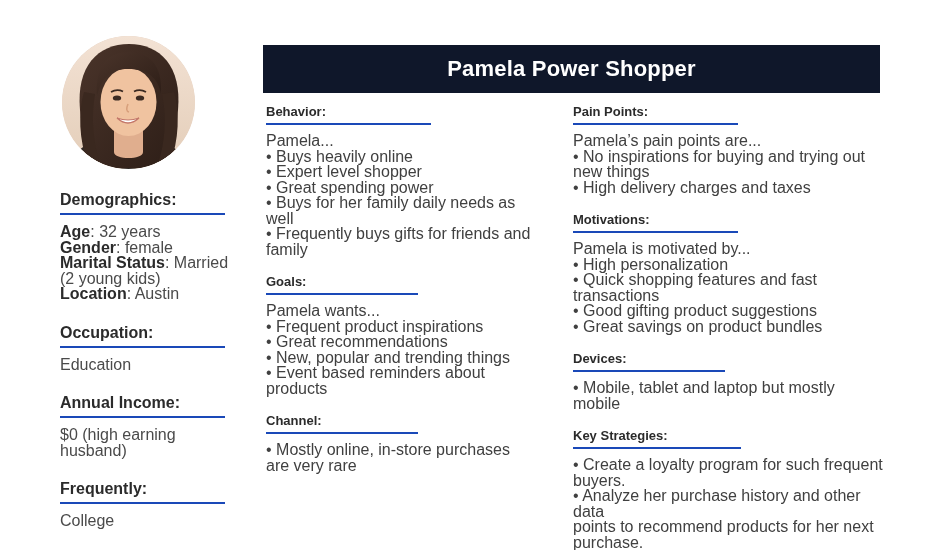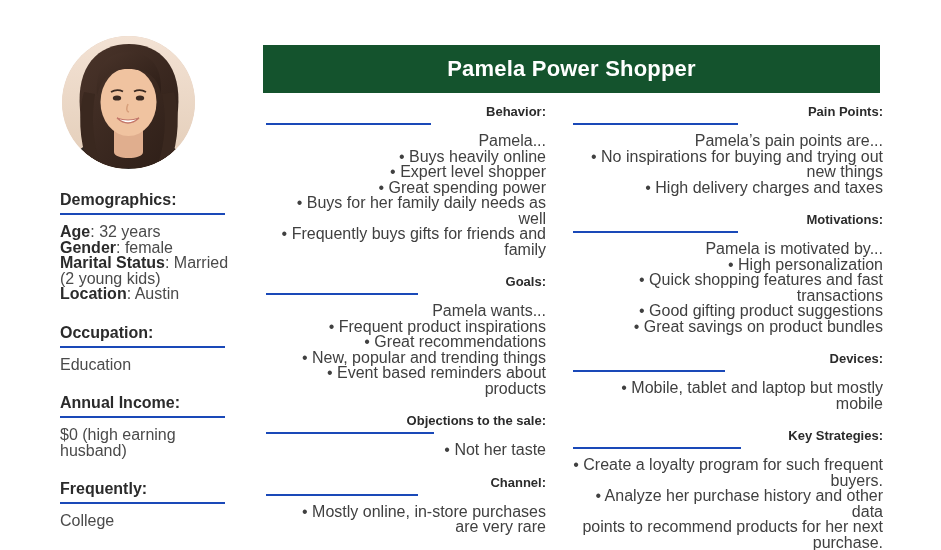--- a/index.html
+++ b/index.html
@@ -59,21 +59,21 @@
   }
   .body-text b { color: #2b2b2b; }
 
   
   .banner {
     position: absolute;
     left: 263px;
     top: 45px;
     width: 617px;
     height: 48px;
-    background: #14532d;
+    background: #0f172a;
     display: flex;
     align-items: center;
     justify-content: center;
   }
   .banner-title {
     color: #ffffff;
     font-size: 22px;
     font-weight: bold;
     letter-spacing: 0.2px;
   }
@@ -84,21 +84,21 @@
     left: 266px;
     top: 104px;
     width: 280px;
   }
   .right-col {
     position: absolute;
     left: 573px;
     top: 104px;
     width: 310px;
   }
-  .blk { margin-bottom: 17px; text-align: right; }
+  .blk { margin-bottom: 17px; }
   .blk-head {
     font-size: 13px;
     font-weight: bold;
     color: #2b2b2b;
     margin-bottom: 4px;
   }
   .blk-rule {
     height: 2px;
     background: #1a49b8;
     width: 165px;
@@ -212,25 +212,20 @@
     <div class="blk">
       <div class="blk-head">Goals:</div>
       <div class="blk-rule w150"></div>
       <div class="blk-body">Pamela wants...
 • Frequent product inspirations
 • Great recommendations
 • New, popular and trending things
 • Event based reminders about products</div>
     </div>
     <div class="blk">
-      <div class="blk-head">Objections to the sale:</div>
-      <div class="blk-rule w168"></div>
-      <div class="blk-body">• Not her taste</div>
-    </div>
-    <div class="blk">
       <div class="blk-head">Channel:</div>
       <div class="blk-rule w150"></div>
       <div class="blk-body">• Mostly online, in-store purchases
 are very rare</div>
     </div>
   </div>
 
   <div class="right-col">
     <div class="blk">
       <div class="blk-head">Pain Points:</div>

